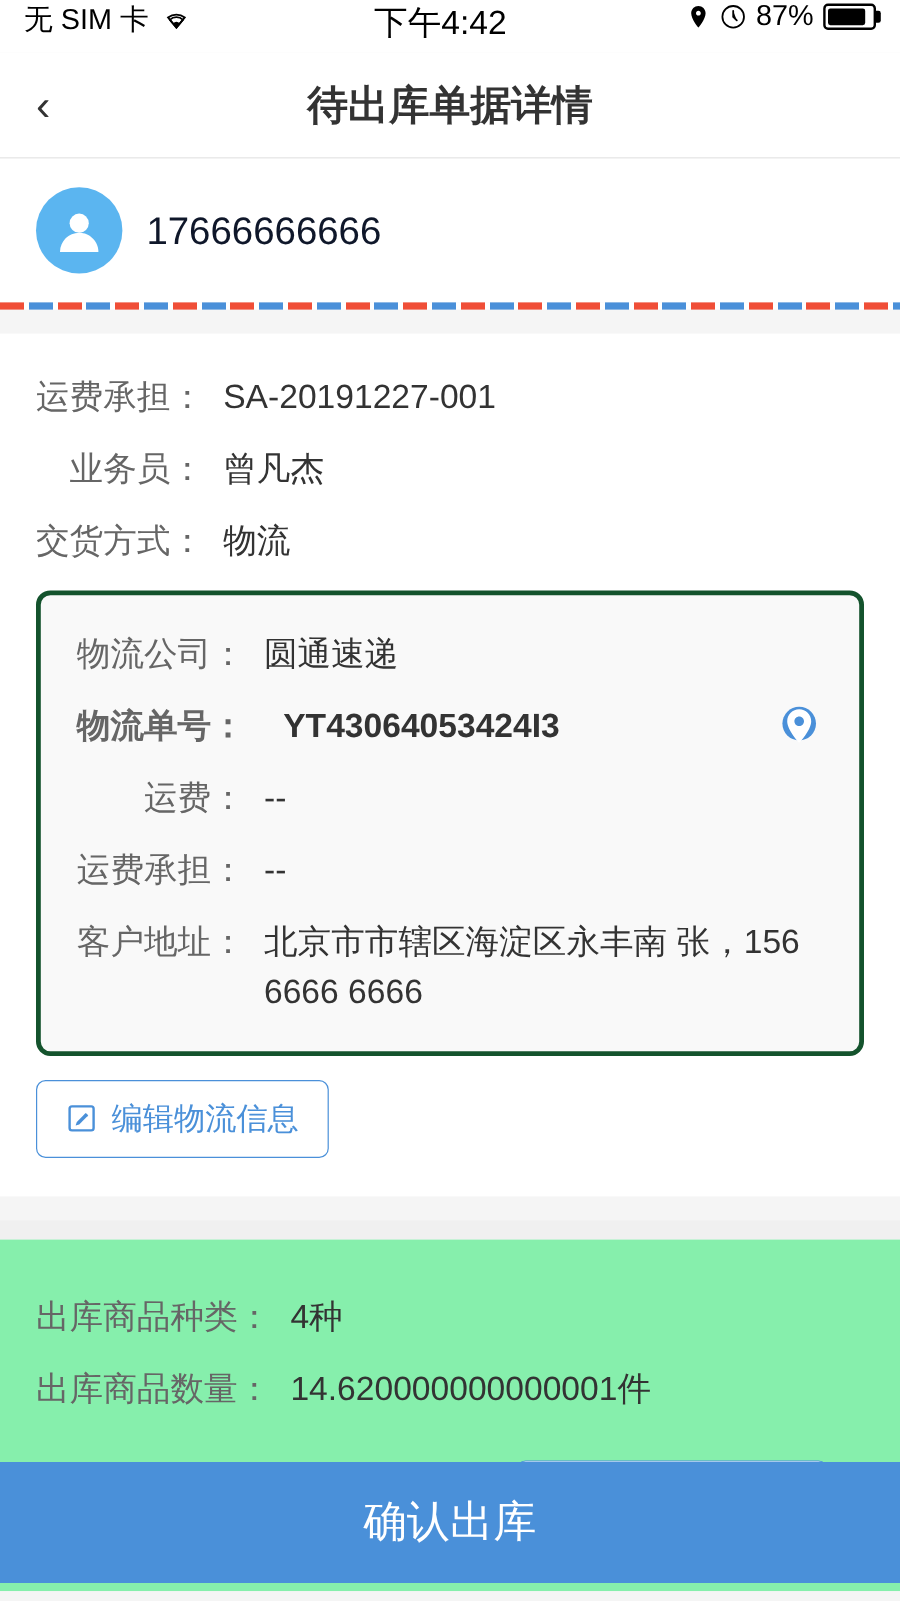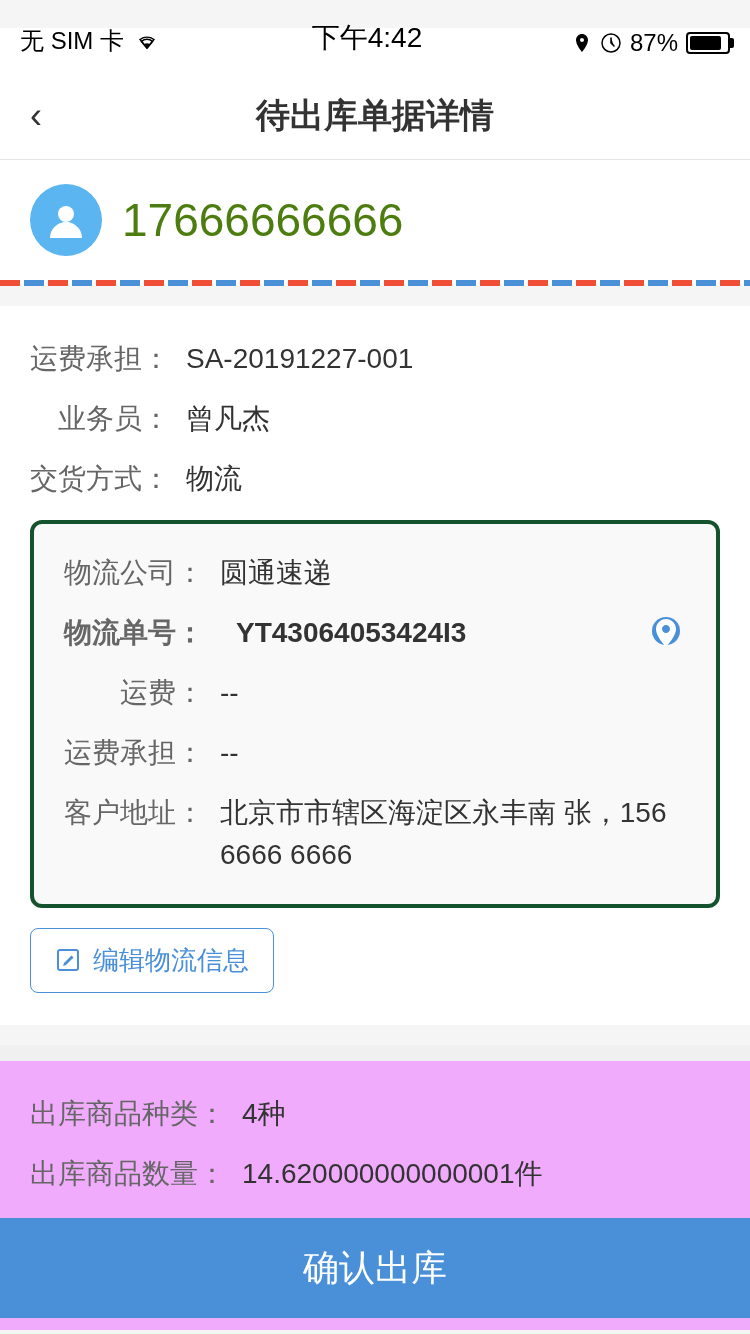--- a/index.html
+++ b/index.html
@@ -12,26 +12,25 @@
       font-size: 28px;
       color: #333;
     }
 
     
     .status-bar {
       width: 750px;
       height: 44px;
       background: #fff;
       display: flex;
-      align-items: flex-end;
+      align-items: flex-start;
       justify-content: space-between;
-      padding: 15px 20px;
+      padding: 0 20px;
       font-size: 24px;
       color: #000;
-      margin-top: 28px;
     }
     .status-bar-left {
       display: flex;
       align-items: center;
       gap: 8px;
     }
     .status-bar-center {
       font-size: 28px;
       font-weight: 500;
     }
@@ -109,23 +108,23 @@
       display: flex;
       align-items: center;
       justify-content: center;
     }
     .phone-avatar svg {
       width: 44px;
       height: 44px;
       fill: #fff;
     }
     .phone-number {
-      font-size: 46px;
+      font-size: 32px;
       font-weight: 500;
-      color: #4d7c0f;
+      color: #0f172a;
     }
 
     
     .dashed-divider {
       width: 750px;
       height: 6px;
       background: repeating-linear-gradient(
         90deg,
         #f04e37 0px, #f04e37 20px,
         #fff 20px, #fff 24px,
@@ -207,22 +206,22 @@
 
     
     .gray-divider {
       height: 16px;
       background: #f0f0f0;
       margin-top: 20px;
     }
 
     
     .goods-section {
-      background: #f0abfc;
-      padding: 32px 30px;
+      background: #86efac;
+      padding: 44px 30px;
     }
 
     
     .view-btn-container {
       display: flex;
       justify-content: flex-end;
       padding: 20px 30px 0 0;
     }
     .view-btn {
       display: flex;

